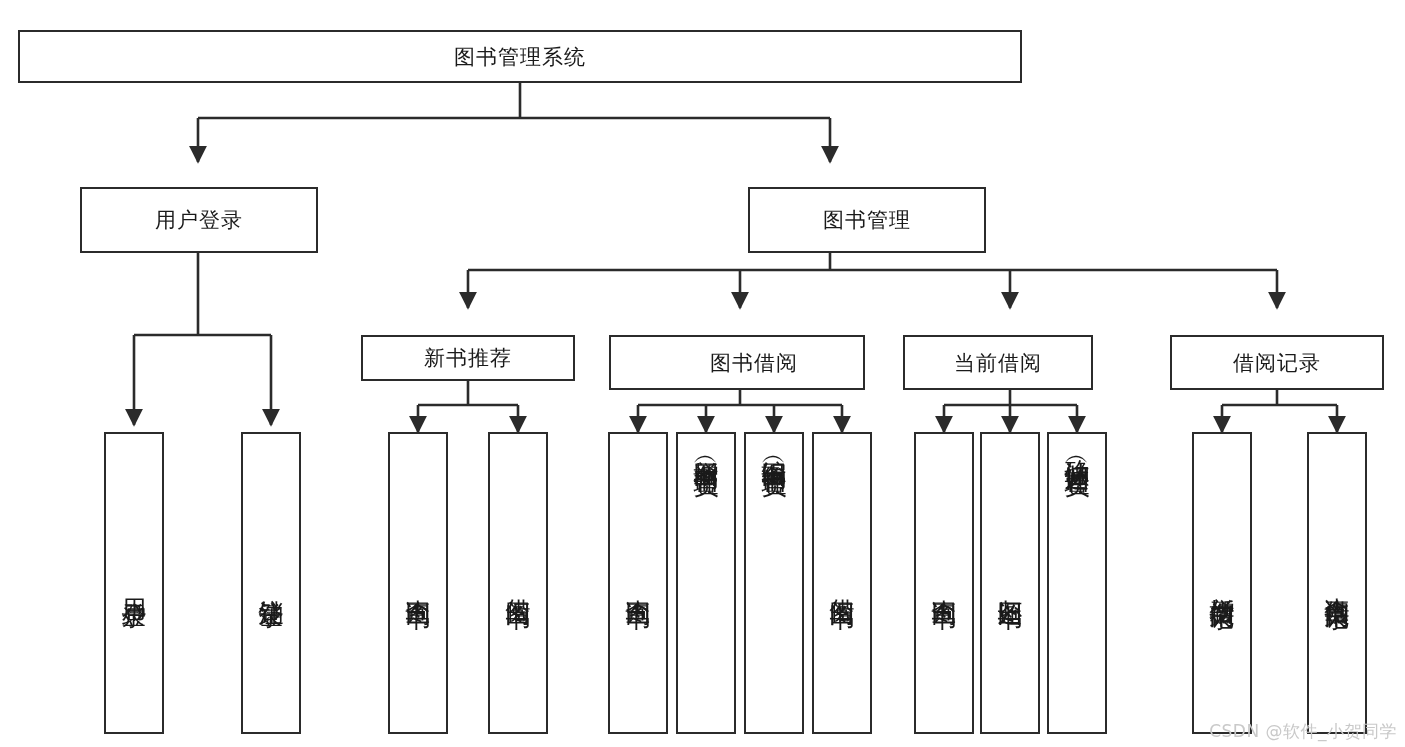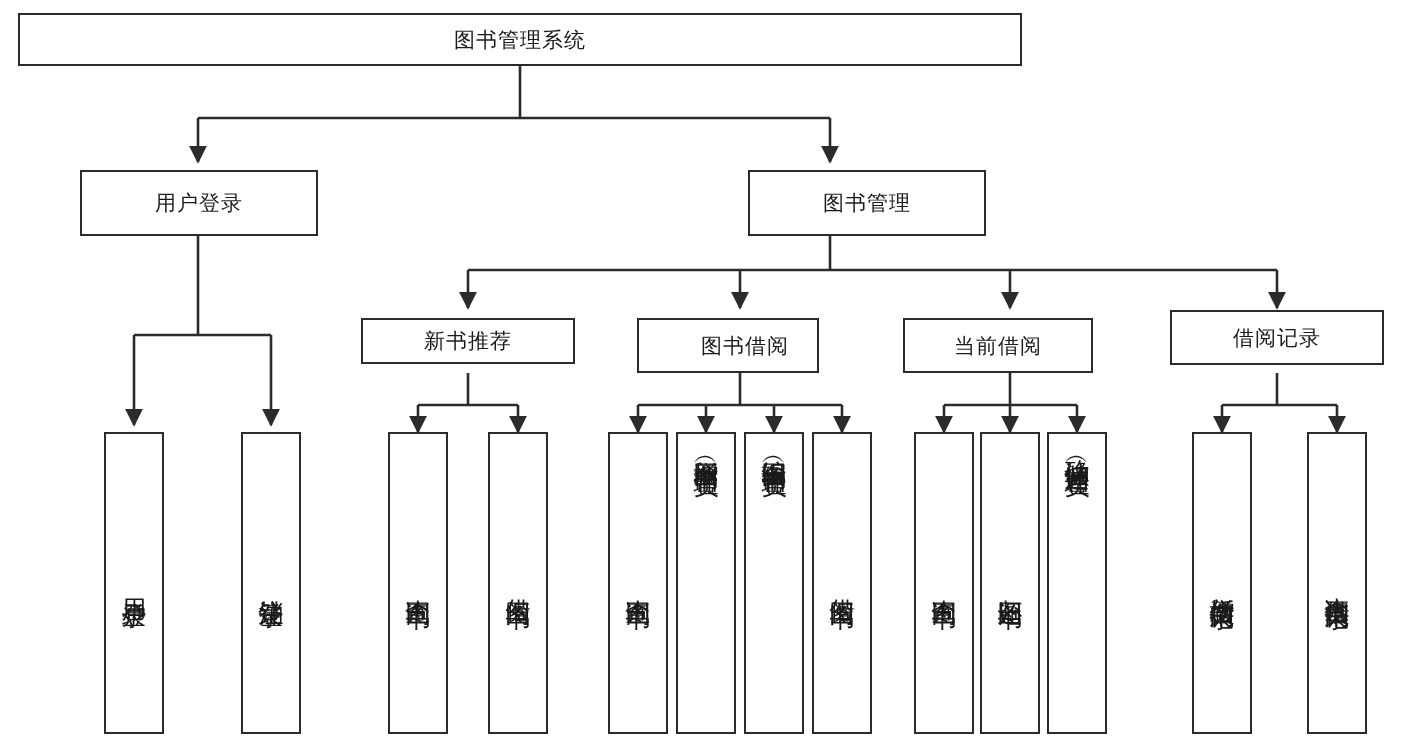--- a/index.html
+++ b/index.html
@@ -30,20 +30,21 @@
     border: 2px solid #2b2b2b;
     background: #ffffff;
     display: flex;
     align-items: center;
     justify-content: center;
     color: #1a1a1a;
   }
   .node.h {
     font-size: 21px;
     letter-spacing: 1px;
+    margin-top: 17px;
   }
   .node.v {
     align-items: flex-start;
     padding-top: 6px;
   }
   .node.v .vtext {
     writing-mode: vertical-rl;
     text-orientation: upright;
     font-size: 25px;
     line-height: 1.08;
@@ -128,27 +129,27 @@
   <div class="node h" style="left:80px; top:170px; width:238px; height:66px;">
     <span>用户登录</span>
   </div>
   <div class="node h" style="left:748px; top:170px; width:238px; height:66px;">
     <span>图书管理</span>
   </div>
 
   <div class="node h" style="left:361px; top:318px; width:214px; height:46px;">
     <span>新书推荐</span>
   </div>
-  <div class="node h" style="left:637px; top:318px; width:182px; height:55px;padding-left:34px;">
+  <div class="node h" style="left:609px; top:318px; width:256px; height:55px;padding-left:34px;">
     <span>图书借阅</span>
   </div>
   <div class="node h" style="left:903px; top:318px; width:190px; height:55px;">
     <span>当前借阅</span>
   </div>
-  <div class="node h" style="left:1170px; top:310px; width:214px; height:55px;">
+  <div class="node h" style="left:1170px; top:318px; width:214px; height:55px;">
     <span>借阅记录</span>
   </div>
 
   <div class="node v mid" style="left:104px; top:432px; width:60px; height:302px;">
     <span class="vtext">用户登录</span>
   </div>
   <div class="node v mid" style="left:241px; top:432px; width:60px; height:302px;">
     <span class="vtext">注销登录</span>
   </div>
 
@@ -182,14 +183,15 @@
     <span class="vtext">确认归还（管理员）</span>
   </div>
 
   <div class="node v mid" style="left:1192px; top:432px; width:60px; height:302px;">
     <span class="vtext">新增借阅记录</span>
   </div>
   <div class="node v mid" style="left:1307px; top:432px; width:60px; height:302px;">
     <span class="vtext">查询借阅记录</span>
   </div>
 
+  <div class="watermark">CSDN @软件_小贺同学</div>
 
 </div>
 
 </body></html>

